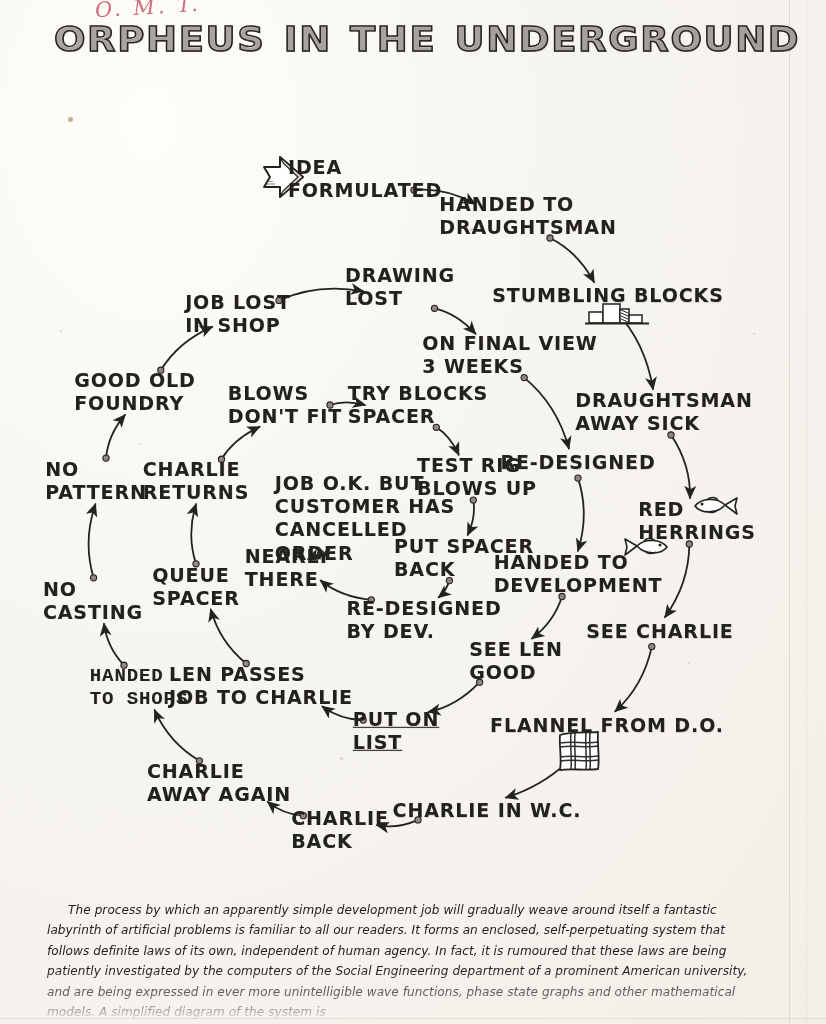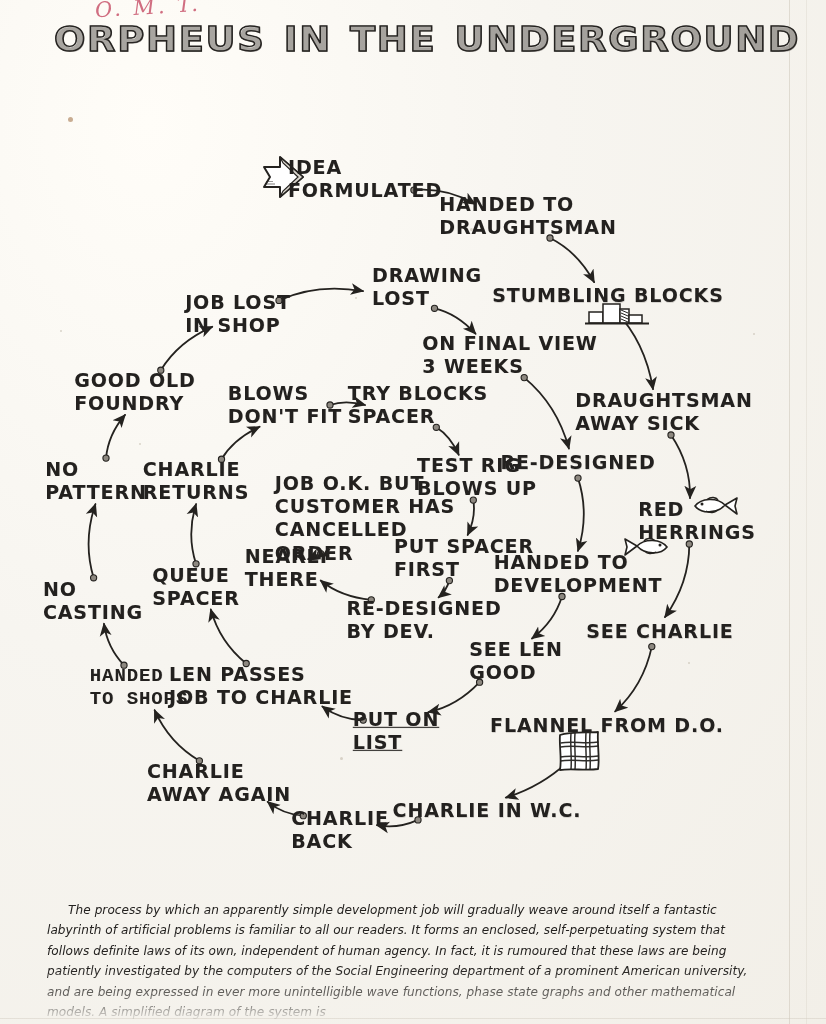--- a/index.html
+++ b/index.html
@@ -272,21 +272,21 @@
       <div class="node" style="left: 139px; top: 688px; font-family: Liberation Mono, monospace;">HANDED
 TO SHOPS</div>
       <div class="node" style="left: 93px; top: 601px;">NO
 CASTING</div>
       <div class="node" style="left: 96px; top: 481px;">NO
 PATTERN</div>
       <div class="node" style="left: 135px; top: 392px;">GOOD OLD
 FOUNDRY</div>
       <div class="node" style="left: 238px; top: 314px;">JOB LOST
 IN SHOP</div>
-      <div class="node" style="left: 400px; top: 287px; margin-left: 27px;">DRAWING
+      <div class="node" style="left: 400px; top: 287px;">DRAWING
 LOST</div>
       <div class="node" style="left: 510px; top: 355px;">ON FINAL VIEW
 3 WEEKS</div>
       <div class="node" style="left: 578px; top: 463px;">RE-DESIGNED</div>
       <div class="node" style="left: 578px; top: 574px;">HANDED TO
 DEVELOPMENT</div>
       <div class="node" style="left: 516px; top: 661px;">SEE LEN
 GOOD</div>
       <div class="node" style="left: 396px; top: 731px; text-decoration: underline;">PUT ON
 LIST</div>
@@ -296,21 +296,21 @@
 SPACER</div>
       <div class="node" style="left: 196px; top: 481px;">CHARLIE
 RETURNS</div>
       <div class="node" style="left: 285px; top: 405px;">BLOWS
 DON'T FIT</div>
       <div class="node" style="left: 418px; top: 405px;">TRY BLOCKS
 SPACER</div>
       <div class="node" style="left: 477px; top: 477px;">TEST RIG
 BLOWS UP</div>
       <div class="node" style="left: 464px; top: 558px;">PUT SPACER
-FIRST</div>
+BACK</div>
       <div class="node" style="left: 424px; top: 620px;">RE-DESIGNED
 BY DEV.</div>
       <div class="node" style="left: 288px; top: 568px;">NEARLY
 THERE</div>
       <div class="node" style="left: 365px; top: 518px;">JOB O.K. BUT
 CUSTOMER HAS
 CANCELLED
 ORDER</div>
     </div>
 </div>

